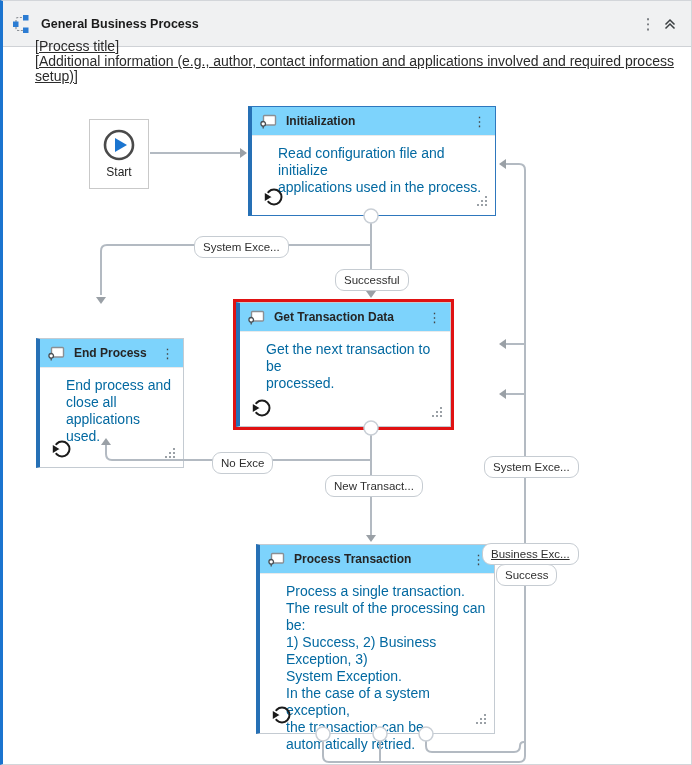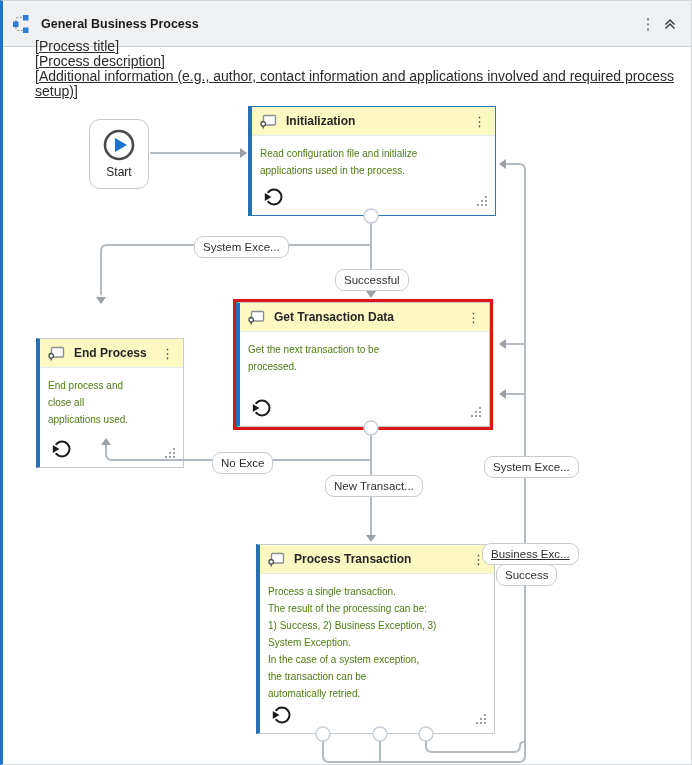--- a/index.html
+++ b/index.html
@@ -15,40 +15,40 @@
   }
   #titlebar .title{font-size:12.5px;font-weight:bold;color:#1b1b1b;margin-left:9px;flex:1;}
   .tb-btn{display:flex;align-items:center;justify-content:center;width:22px;height:22px;cursor:pointer;}
   .vdots{font-size:15px;color:#5f6368;line-height:1;}
   
   #annotations{position:absolute;left:32px;top:38px;font-size:14px;color:#2b2b2b;line-height:15px;text-decoration:underline;}
   
   .node,.block,.selwrap,.pill{position:absolute;box-sizing:border-box;}
   #start-node{
     left:86px;top:118px;width:60px;height:70px;background:#fff;
-    border:1px solid #c9c9c9;border-radius:11px;display:flex;flex-direction:column;
+    border:1px solid #c9c9c9;border-radius:0;display:flex;flex-direction:column;
     align-items:center;justify-content:flex-start;padding-top:8px;
   }
   #start-node .label{font-size:12px;color:#222;margin-top:3px;}
   .block{background:#fff;border:1px solid #c4cbd2;border-left:4px solid #2670b5;}
   .block.blue-outline{border-color:#2e77bd;border-left-color:#2670b5;}
   .block-header{
-    height:29px;background:#fef9c3;display:flex;align-items:center;
+    height:29px;background:#7dd3fc;display:flex;align-items:center;
     padding:0 5px 0 8px;border-bottom:1px solid #e9eaeb;box-sizing:border-box;
   }
   .block-title{font-size:12px;font-weight:bold;color:#252525;margin-left:9px;flex:1;white-space:nowrap;overflow:hidden;}
   .block-dots{font-size:13px;color:#444;line-height:1;padding:0 4px;cursor:pointer;}
   .block-body{
-    padding:9px 8px 0 8px;font-size:10px;color:#4d7c0f;line-height:17px;white-space:pre-line;
+    padding:9px 8px 0 26px;font-size:14px;color:#0369a1;line-height:17px;white-space:pre-line;
   }
   .entry-icon{position:absolute;left:10px;bottom:7px;}
   .grip{position:absolute;right:7px;bottom:8px;}
   #block-initialization{left:245px;top:105px;width:248px;height:110px;}
   #block-endprocess{left:33px;top:305px;width:148px;height:130px;margin-top:32px;}
-  #selwrap-gtd{left:230px;top:298px;width:260px;height:131px;border:3px solid #e01212;}
+  #selwrap-gtd{left:230px;top:298px;width:221px;height:131px;border:3px solid #e01212;}
   #block-gtd{position:relative;width:100%;height:100%;border:1px solid #c4cbd2;border-left:4px solid #2670b5;background:#fff;box-sizing:border-box;}
   #block-processtx{left:253px;top:543px;width:239px;height:190px;}
   
   .pill{
     height:22px;background:#fff;border:1px solid #c6ccd2;border-radius:9px;
     font-size:11.5px;color:#2f2f2f;display:flex;align-items:center;justify-content:center;
     padding:0 8px;white-space:nowrap;z-index:6;cursor:default;
   }
   #pill-sysexc-top{left:191px;top:235px;}
   #pill-successful{left:332px;top:268px;}
@@ -84,21 +84,20 @@
     <span class="tb-btn">
       <svg width="14" height="14" viewBox="0 0 14 14">
         <polyline points="2.5,7.5 7,3 11.5,7.5" fill="none" stroke="#3c4043" stroke-width="1.5"></polyline>
         <polyline points="2.5,11.5 7,7 11.5,11.5" fill="none" stroke="#3c4043" stroke-width="1.5"></polyline>
       </svg>
     </span>
   </div>
 
   <div id="annotations">
     <div>[Process title]</div>
-    <div>[Process description]</div>
     <div>[Additional information (e.g., author, contact information and applications involved and required process setup)]</div>
   </div>
 
   <div class="nodes-layer">
 
     <div class="node" id="start-node">
       <svg width="34" height="34" viewBox="0 0 34 34">
         <circle cx="17" cy="17" r="14" fill="#fff" stroke="#4a4a4a" stroke-width="2.6"></circle>
         <polygon points="13,10 25,17 13,24" fill="#1b75d0"></polygon>
       </svg>

